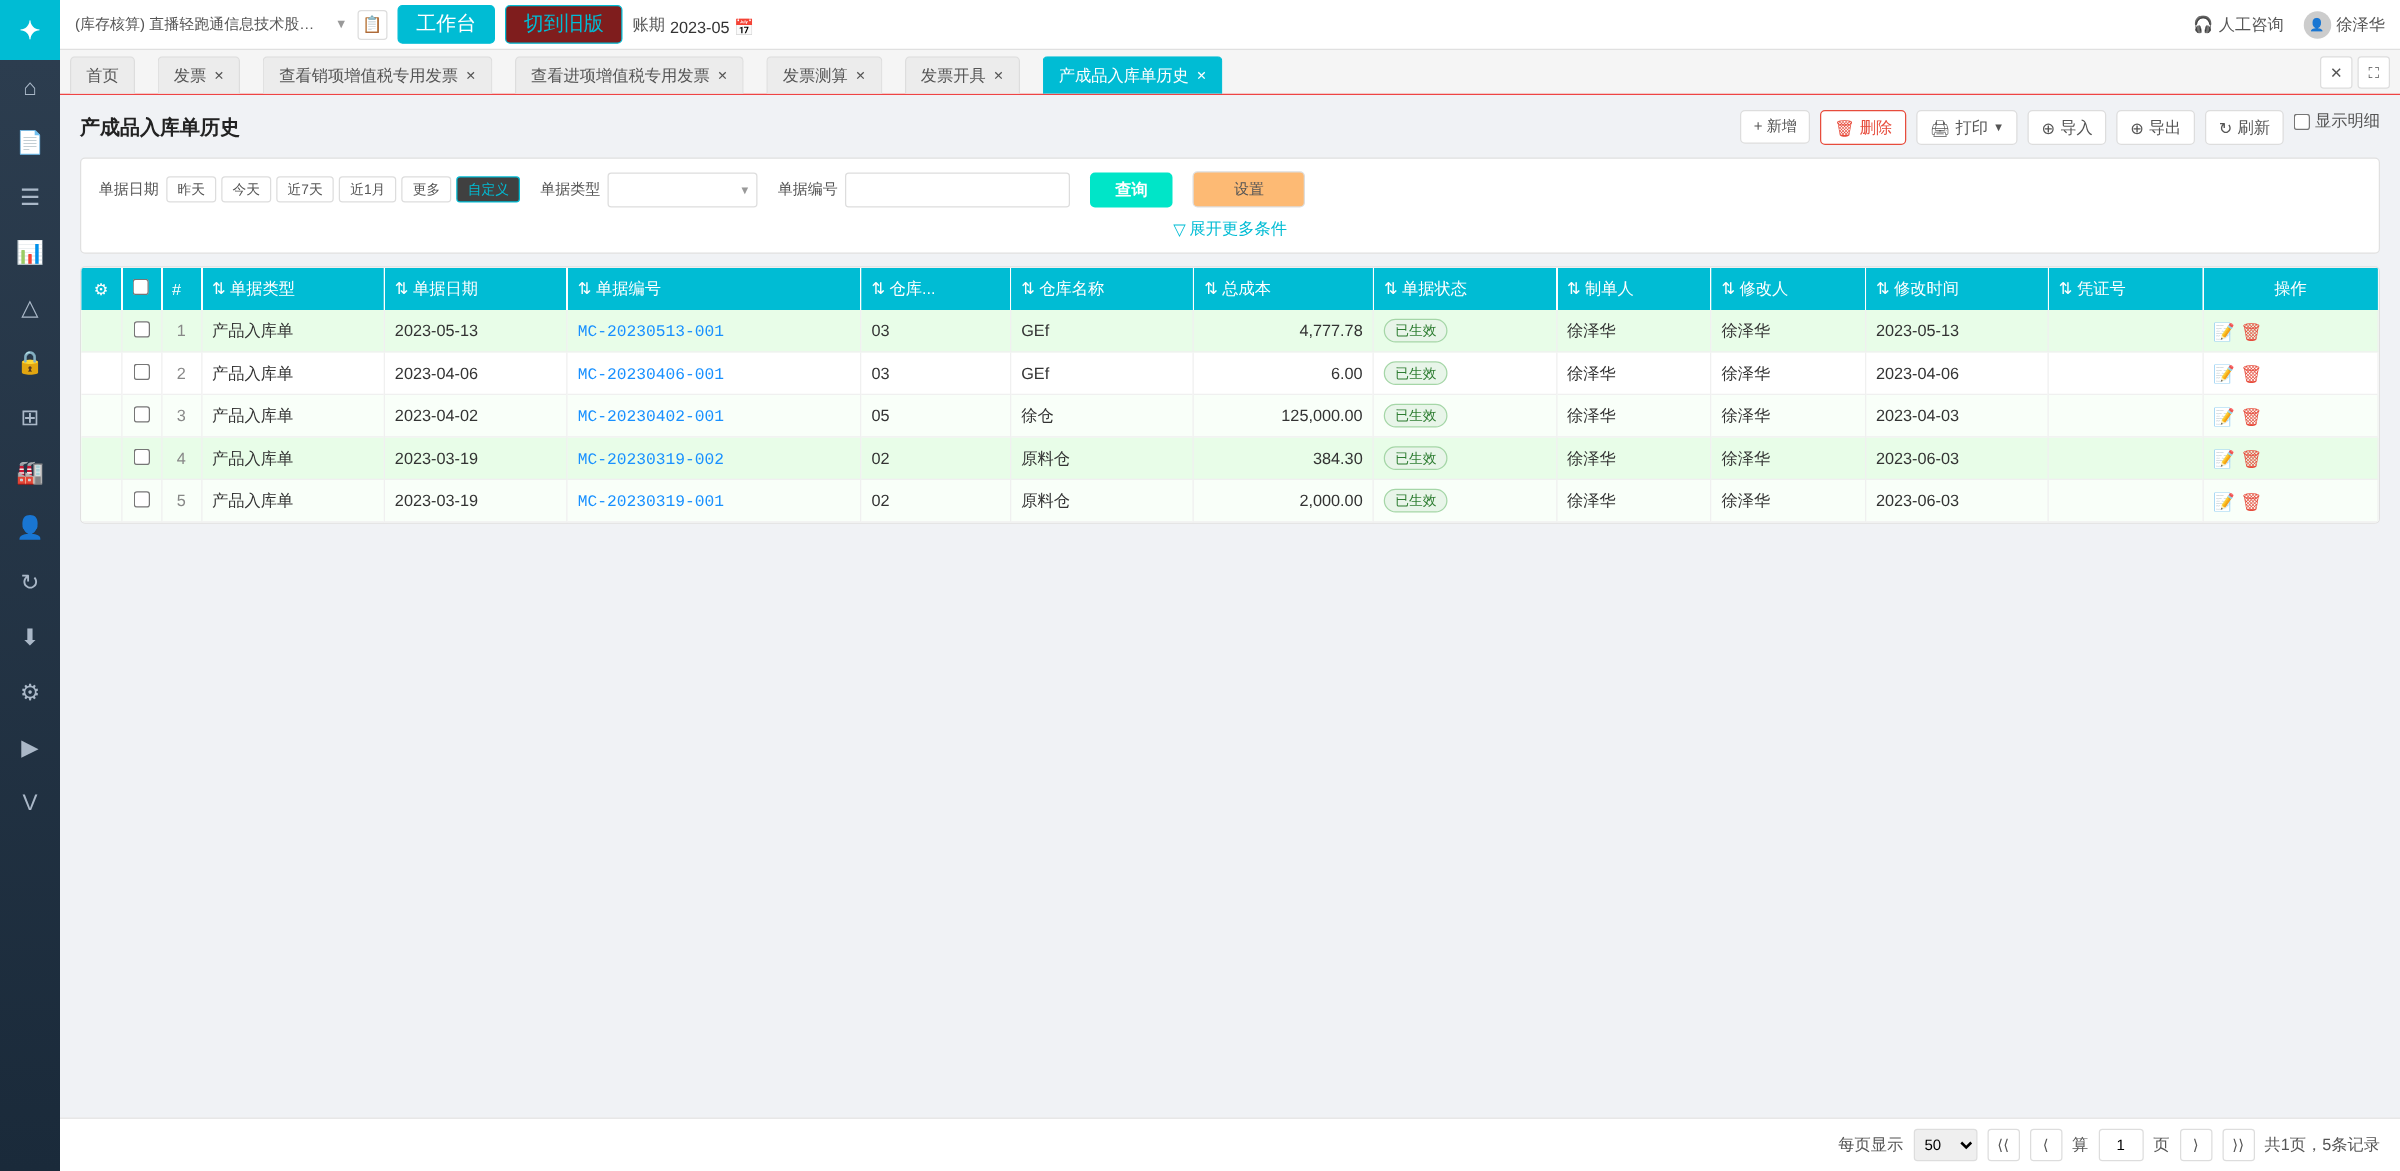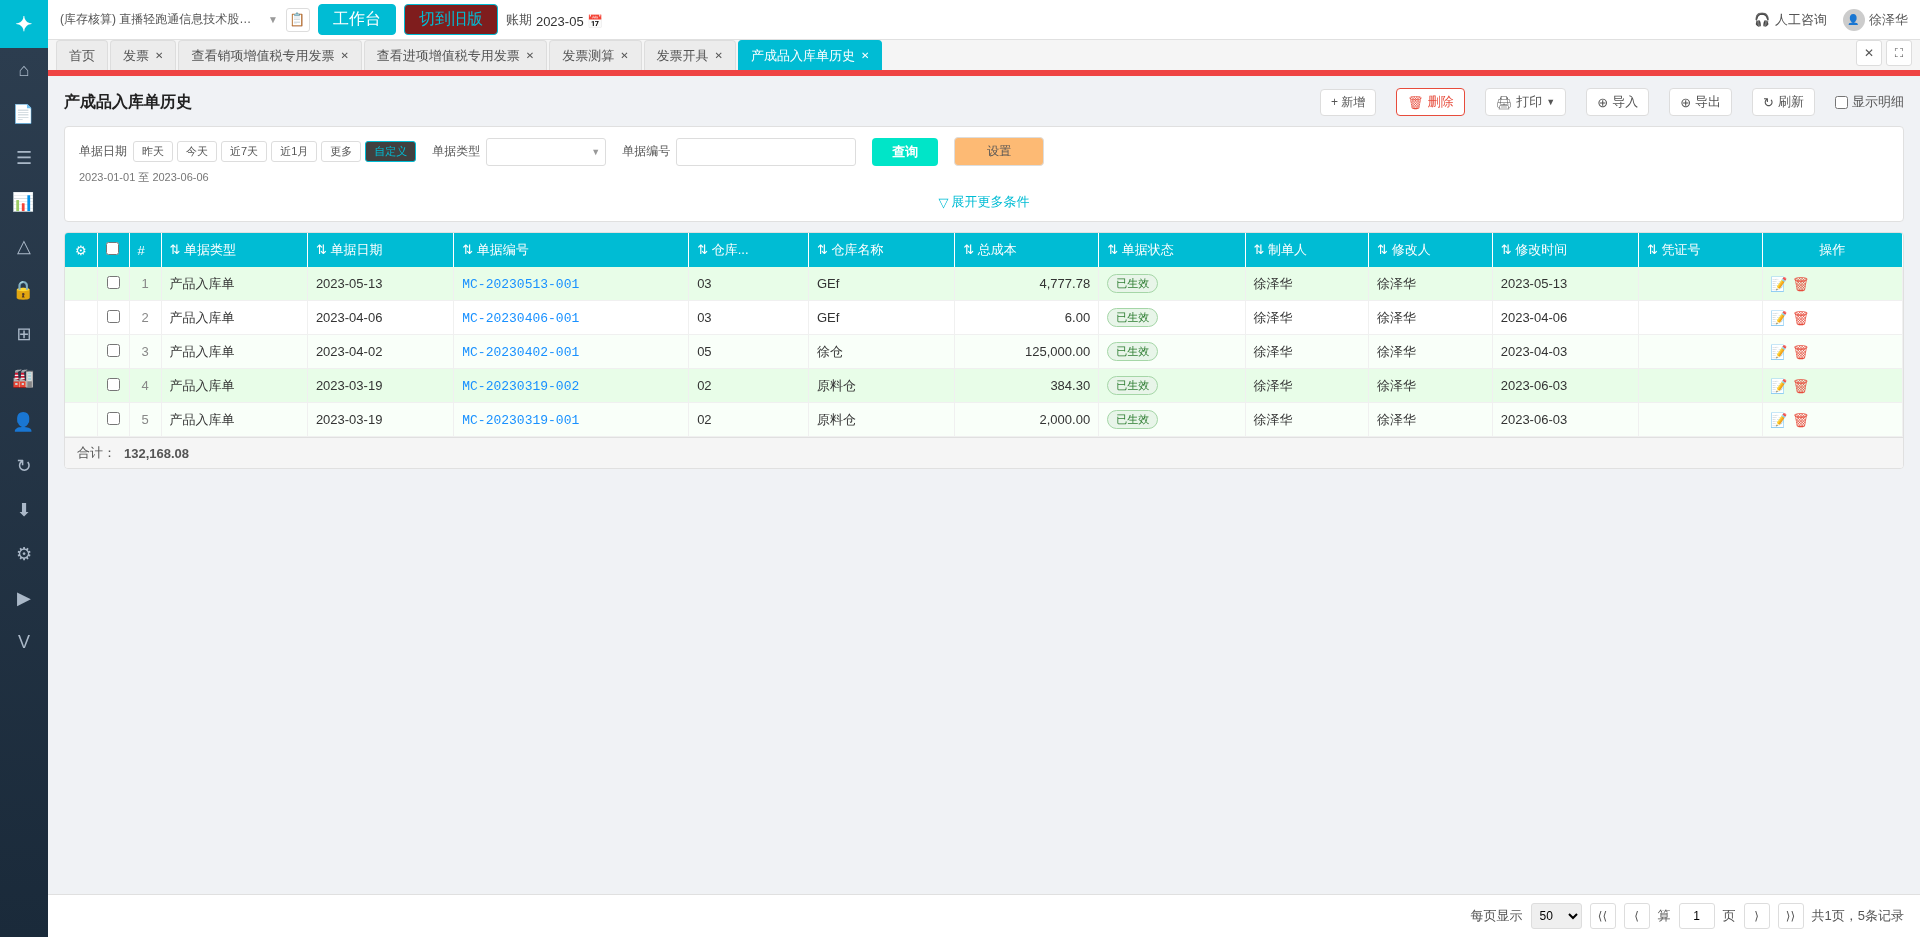--- a/index.html
+++ b/index.html
@@ -106,23 +106,23 @@
       font-size: 12px;
     }
 
     
     .tabs {
       height: 36px;
       background: #f5f5f5;
       display: flex;
       align-items: flex-end;
       padding: 0 8px;
-      border-bottom: 6px solid #ef4444;
+      border-bottom: 1px solid #ef4444;
       flex-shrink: 0;
-      gap: 2px;
+      gap: 18px;
       overflow-x: auto;
     }
     .tab {
       height: 30px;
       padding: 0 12px;
       display: flex;
       align-items: center;
       gap: 6px;
       border: 1px solid #ddd;
       border-bottom: none;
@@ -155,22 +155,22 @@
       justify-content: space-between;
       margin-bottom: 10px;
     }
     .page-title {
       font-size: 16px;
       font-weight: bold;
       color: #222;
     }
     .header-actions {
       display: flex;
-      align-items: center;
-      gap: 20px;
+      align-items: flex-start;
+      gap: 8px;
     }
     .action-btn {
       padding: 4px 10px;
       border: 1px solid #ddd;
       border-radius: 4px;
       background: #fff;
       cursor: pointer;
       font-size: 12px;
       color: #555;
       display: flex;
@@ -530,21 +530,20 @@
             </select>
           </div>
         </div>
         <div class="filter-group">
           <span class="filter-label">单据编号</span>
           <input class="filter-input" type="text" style="">
         </div>
         <button class="query-btn">查询</button>
         <button class="setting-btn">设置</button>
       </div>
-      <div style="font-size:11px;color:#777;margin-top:4px;">2023-01-01 至 2023-06-06</div>
       <div class="expand-row">
         <span class="expand-btn">
           <span>▽</span>
           <span>展开更多条件</span>
         </span>
       </div>
     </div>
 
     <div class="table-wrap">
       <table>
@@ -686,24 +685,20 @@
     <td>
       <div class="action-icons">
         <span class="action-icon" title="编辑">📝</span>
         <span class="action-icon del" title="删除">🗑</span>
       </div>
     </td>
   </tr>
           </tbody>
       </table>
 
-      <div class="table-footer">
-        <span>合计：</span>
-        <span class="footer-total">132,168.08</span>
-      </div>
     </div>
 
   </div>
 
   <div class="pagination-bar">
     <span>每页显示</span>
     <select class="page-size-select">
       <option value="10">10</option>
       <option value="20">20</option>
       <option value="50" selected="">50</option>

